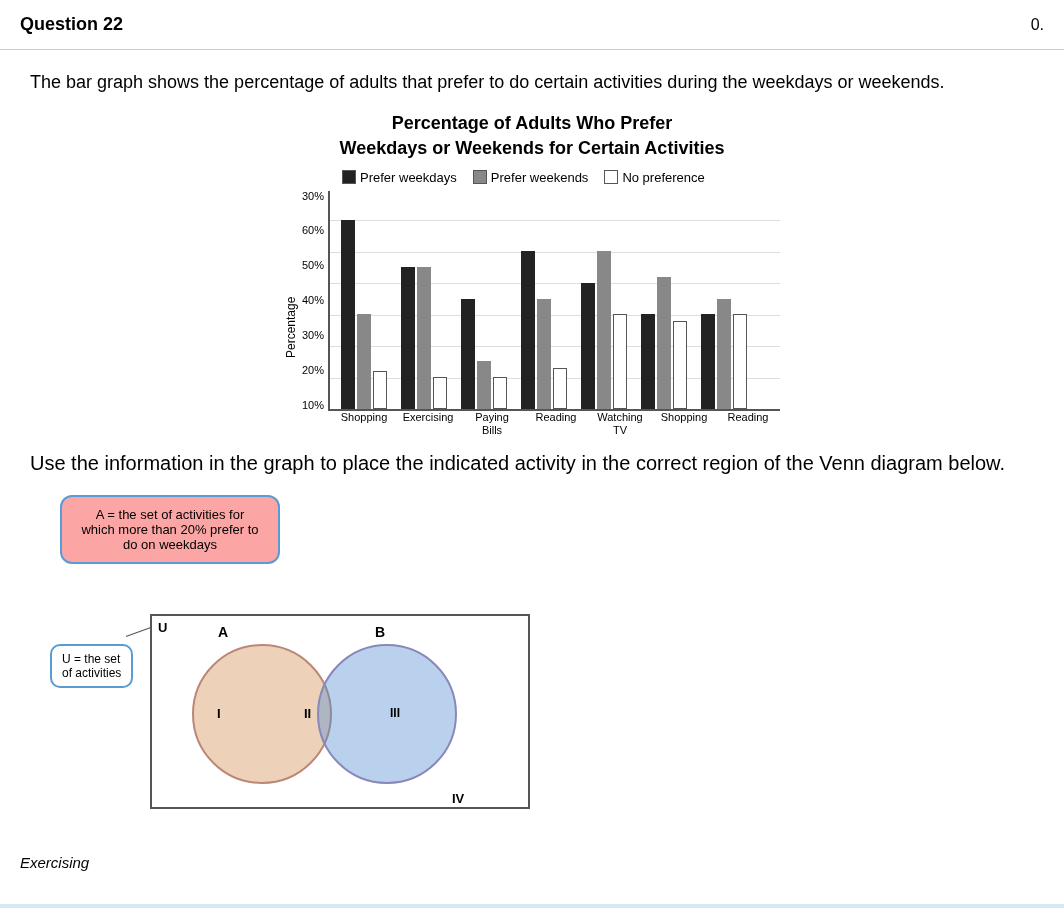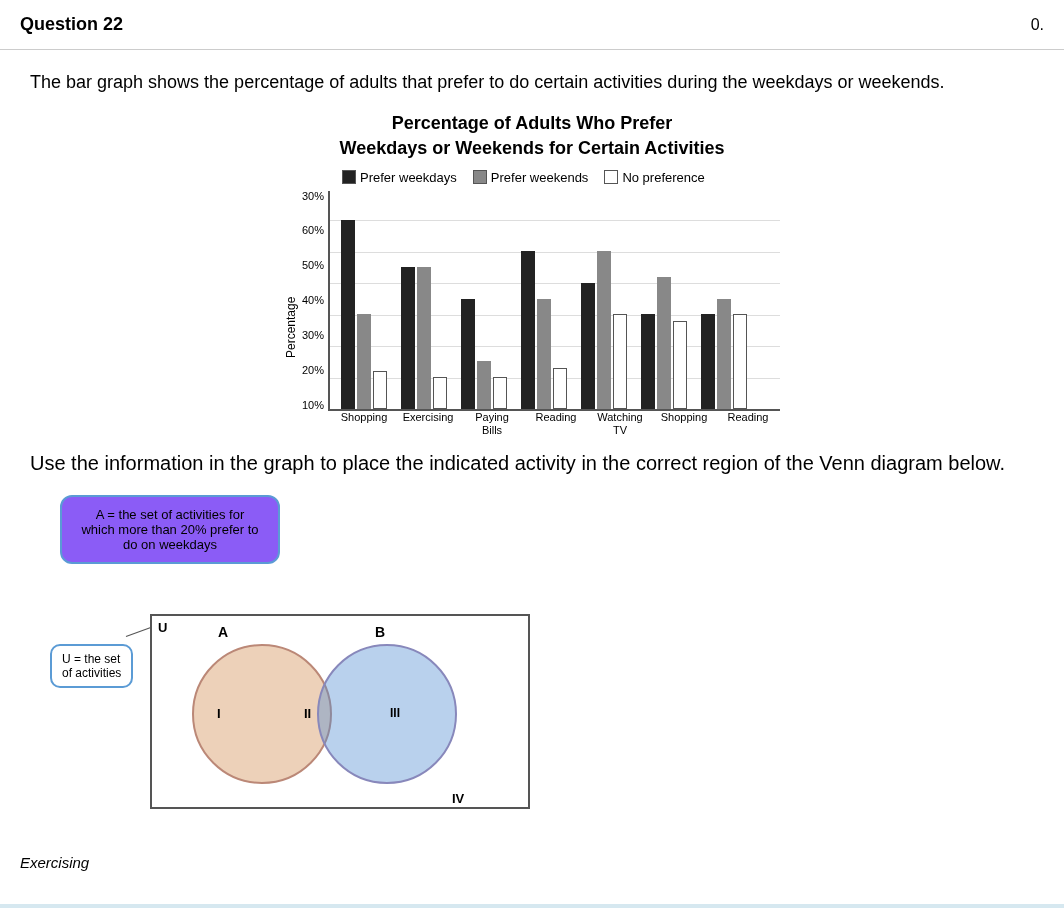--- a/index.html
+++ b/index.html
@@ -171,21 +171,21 @@
       margin-bottom: 10px;
       margin-left: 20px;
     }
     .set-def-box {
       border: 2px solid #5b9bd5;
       border-radius: 12px;
       padding: 10px 16px;
       font-size: 13px;
       text-align: center;
       max-width: 220px;
-      background: #8b5cf6;
+      background: #fca5a5;
     }
     .u-label-box {
       border: 2px solid #5b9bd5;
       border-radius: 10px;
       padding: 6px 10px;
       font-size: 12px;
       background: white;
       position: absolute;
       left: 10px;
       top: 60px;

